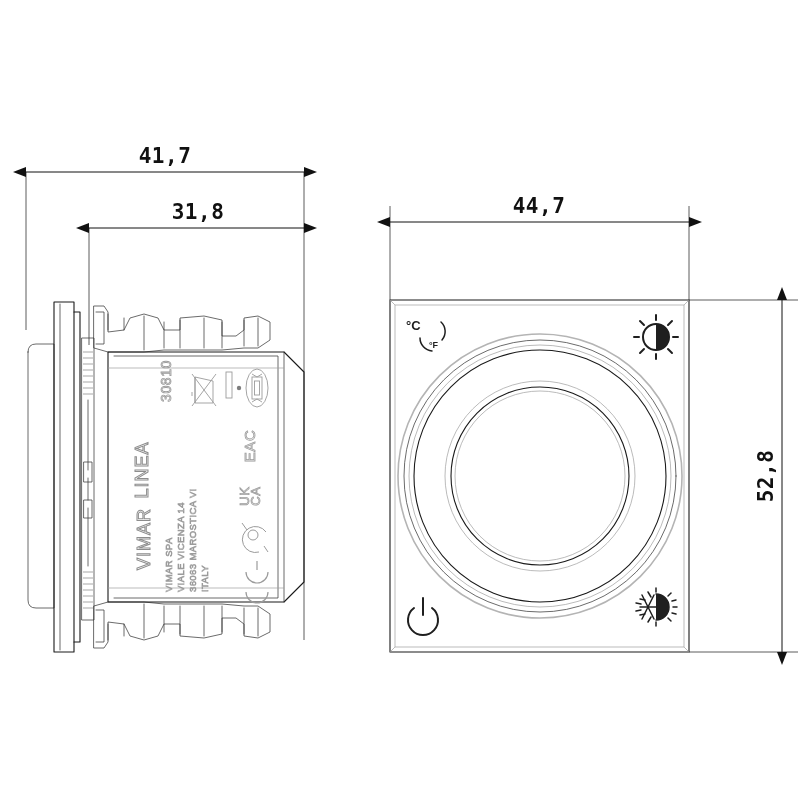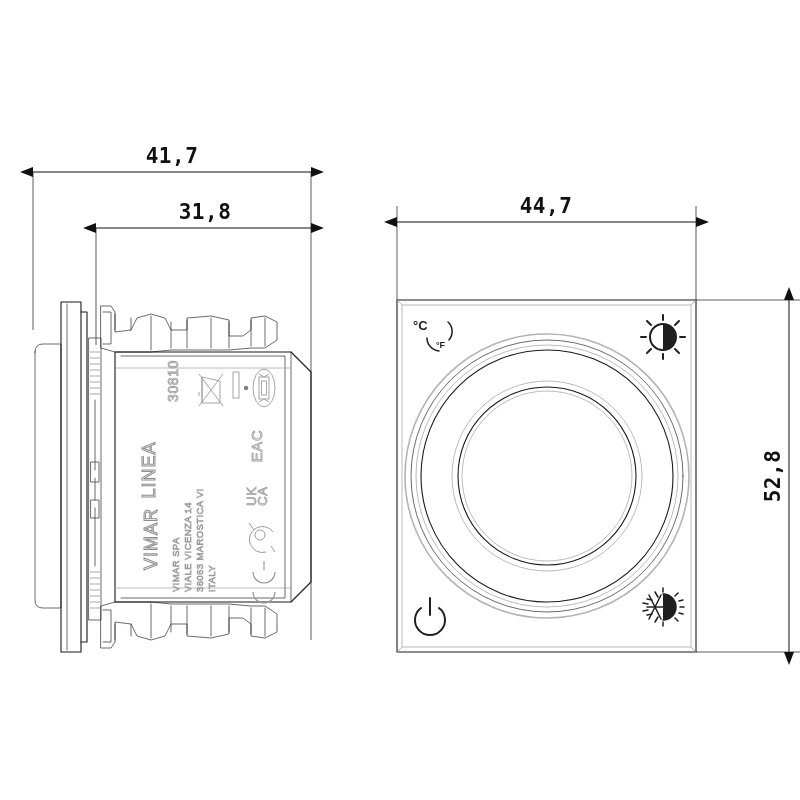--- a/index.html
+++ b/index.html
@@ -9,21 +9,21 @@
   }
   body {
     width: 800px;
     height: 800px;
     font-family: "Liberation Sans", sans-serif;
     overflow: hidden;
     position: relative;
   }
   #drawing-root {
     position: absolute;
-    left: 15px;
+    left: 8px;
     top: 0;
     width: 727px;
     height: 800px;
   }
   svg.sheet {
     display: block;
     width: 800px;
     height: 800px;
   }
   .dim-text {

